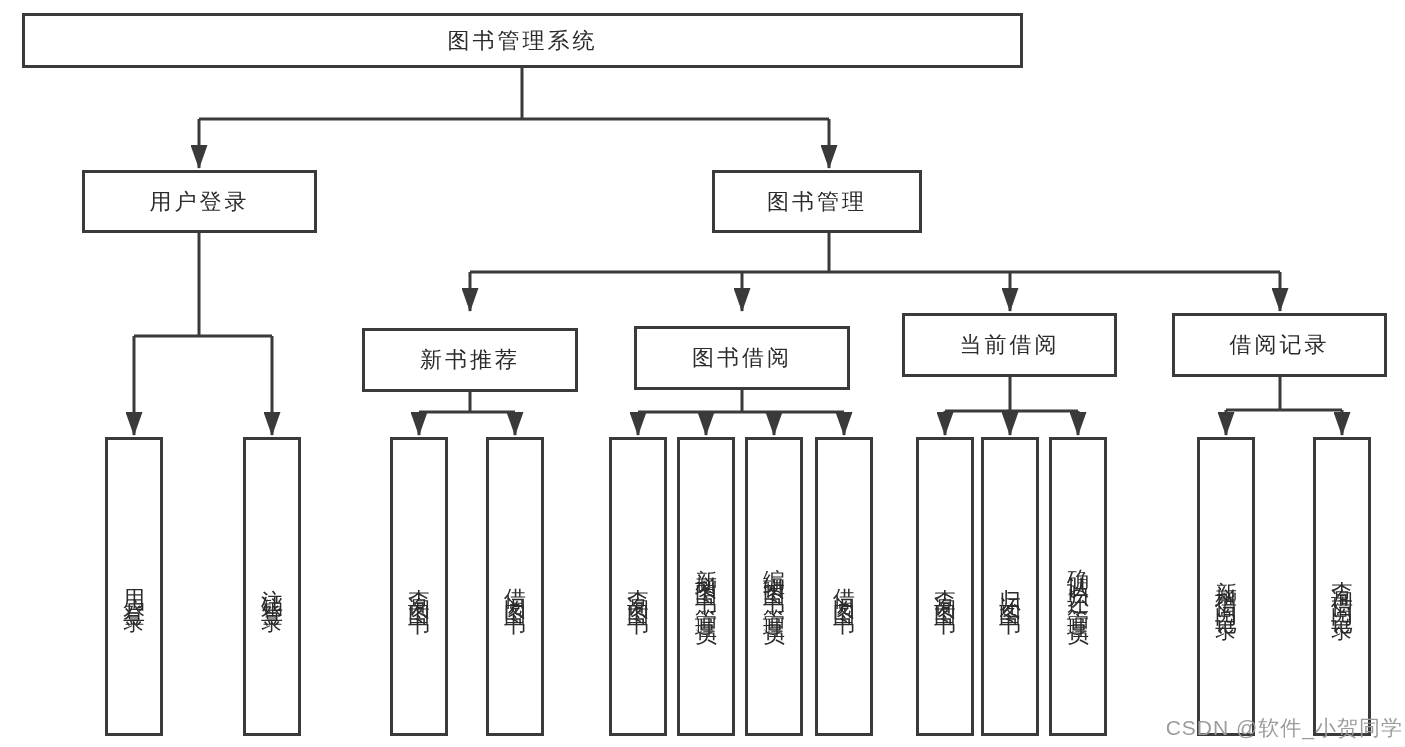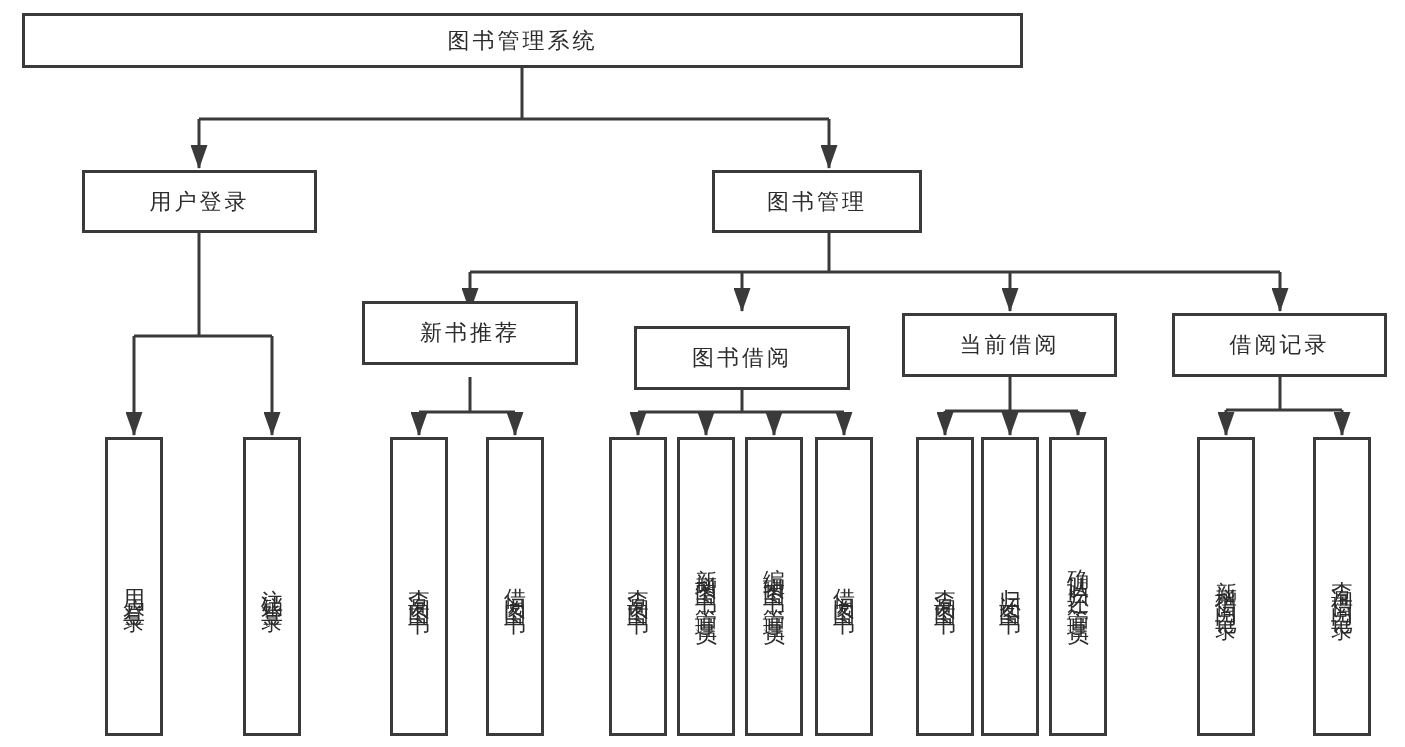--- a/index.html
+++ b/index.html
@@ -98,21 +98,21 @@
       <path d="M1226,410 V435" marker-end="url(#ah)"></path>
       <path d="M1342,410 V435" marker-end="url(#ah)"></path>
     </g>
   </svg>
 
   <div class="node h" style="left:22px; top:13px; width:1001px; height:55px;">图书管理系统</div>
 
   <div class="node h" style="left:82px; top:170px; width:235px; height:63px;">用户登录</div>
   <div class="node h" style="left:712px; top:170px; width:210px; height:63px;">图书管理</div>
 
-  <div class="node h" style="left:362px; top:301px; width:216px; height:64px;">新书推荐</div>
+  <div class="node h" style="left:362px; top:328px; width:216px; height:64px;">新书推荐</div>
   <div class="node h" style="left:634px; top:326px; width:216px; height:64px;">图书借阅</div>
   <div class="node h" style="left:902px; top:313px; width:215px; height:64px;">当前借阅</div>
   <div class="node h" style="left:1172px; top:313px; width:215px; height:64px;">借阅记录</div>
 
   <div class="node v" style="left:105px;">用户登录</div>
   <div class="node v" style="left:243px;">注销登录</div>
 
   <div class="node v" style="left:390px;">查询图书</div>
   <div class="node v" style="left:486px;">借阅图书</div>
 
@@ -121,14 +121,15 @@
   <div class="node v" style="left:745px;">编辑图书（管理员）</div>
   <div class="node v" style="left:815px;">借阅图书</div>
 
   <div class="node v" style="left:916px;">查询图书</div>
   <div class="node v" style="left:981px;">归还图书</div>
   <div class="node v" style="left:1049px;">确认归还（管理员）</div>
 
   <div class="node v" style="left:1197px;">新增借阅记录</div>
   <div class="node v" style="left:1313px;">查询借阅记录</div>
 
+  <div class="watermark">CSDN @软件_小贺同学</div>
 
 </div>
 
 </body></html>

